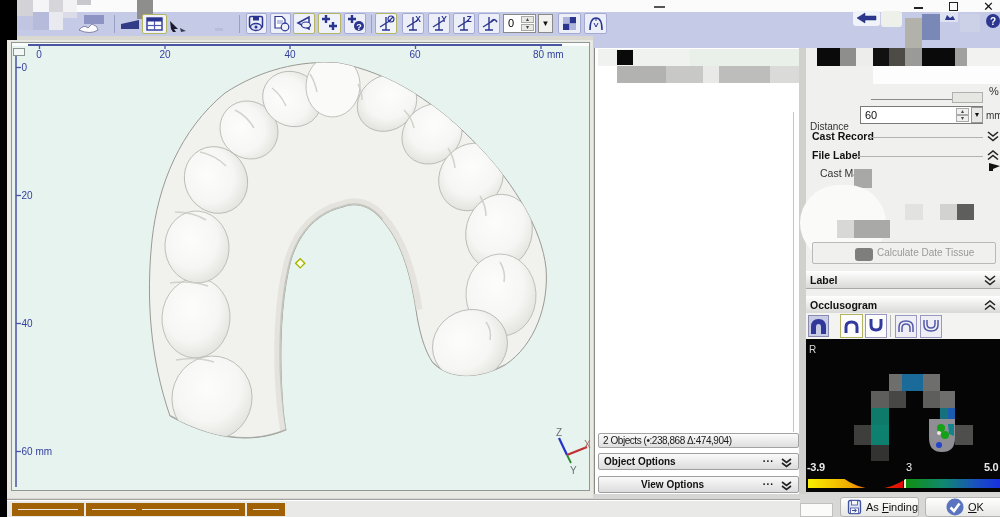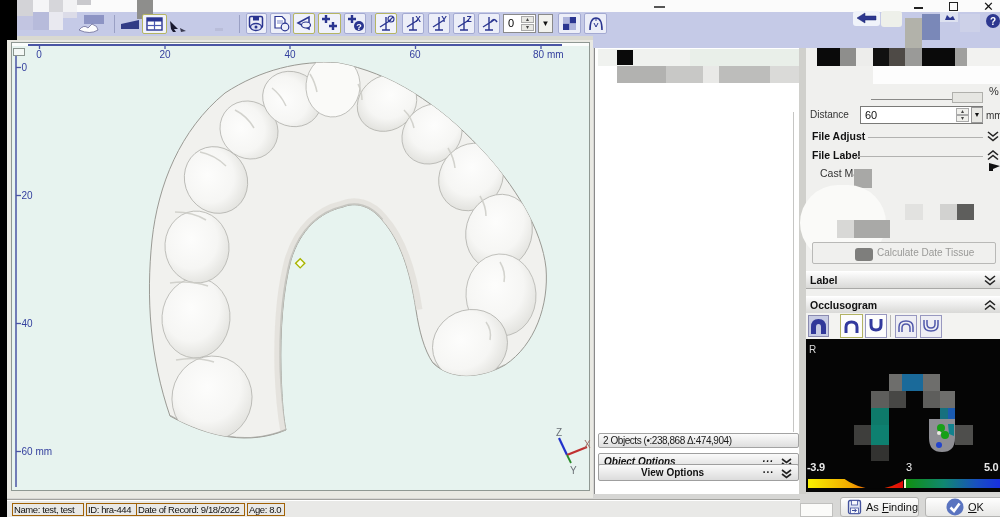--- a/index.html
+++ b/index.html
@@ -22,21 +22,21 @@
   
   #midpanel{left:594px;top:48px;width:206px;height:446px;background:#ffffff;border-left:1px solid #8a8a8a;box-sizing:border-box;}
   .optbar{position:absolute;left:598px;width:201px;height:17px;background:linear-gradient(#fafafa,#dcdcdc);border:1px solid #9f9f9f;box-sizing:border-box;border-radius:2px;font-size:10px;font-weight:bold;color:#111;line-height:15px;padding-left:5px;}
   
   #rsplit{left:799px;top:48px;width:7px;height:446px;background:#d0d0cc;}
   #rpanel{left:806px;top:48px;width:194px;height:442px;background:#f0f0ee;}
   
   #occl{left:806px;top:339px;width:194px;height:153px;background:#050505;}
   
   #statusbar{left:7px;top:500px;width:993px;height:17px;background:#e9e9e7;border-top:1px solid #fff;}
-  .sfield{position:absolute;top:503px;height:13px;border:1px solid #a16207;background:#e9e9e7;font-size:9.5px;letter-spacing:-0.4px;color:#111;line-height:12px;padding:0 1px;box-sizing:border-box;white-space:nowrap;overflow:hidden;}
+  .sfield{position:absolute;top:503px;height:13px;border:6px solid #a16207;background:#e9e9e7;font-size:9.5px;letter-spacing:-0.4px;color:#111;line-height:12px;padding:0 1px;box-sizing:border-box;white-space:nowrap;overflow:hidden;}
   .hdr{position:absolute;left:806px;width:194px;height:18px;background:linear-gradient(#fdfdfd,#d9d9d7);border-top:1px solid #ffffff;border-bottom:1px solid #a9a9a7;font-size:10.5px;font-weight:bold;color:#111;line-height:17px;padding-left:4px;box-sizing:border-box;}
 </style>
 </head>
 <body>
 <div class="abs" id="lblack"></div>
 <div class="abs" id="titlebar"></div>
 <div class="abs" id="toolbar"></div>
 <div class="abs" id="toolbar2"></div>
 <div class="abs" id="tbgray"></div>
 
@@ -277,50 +277,50 @@
 <div class="abs" style="left:598px;top:49px;width:201px;height:17px;background:#f0f2ef;"></div>
 <div class="abs" style="left:690px;top:49px;width:109px;height:17px;background:#e9efe9;"></div>
 <div class="abs" style="left:617px;top:50px;width:16px;height:15px;background:#0a0a0a;"></div>
 <div class="abs" style="left:617px;top:66px;width:49px;height:17px;background:#b2b2b0;"></div>
 <div class="abs" style="left:666px;top:66px;width:37px;height:17px;background:#c8c8c6;"></div>
 <div class="abs" style="left:703px;top:66px;width:16px;height:17px;background:#e9e9e7;"></div>
 <div class="abs" style="left:719px;top:66px;width:51px;height:17px;background:#bdbdbb;"></div>
 <div class="abs" style="left:770px;top:66px;width:29px;height:17px;background:#dadad8;"></div>
 
 <div class="abs" style="left:598px;top:433px;width:201px;height:15px;background:linear-gradient(#fbfbfb,#dedede);border:1px solid #a3a3a3;box-sizing:border-box;border-radius:2px;font-size:10px;letter-spacing:-0.45px;color:#1a1a1a;line-height:13px;padding-left:4px;white-space:nowrap;overflow:hidden;">2 Objects (•:238,868 Δ:474,904)</div>
-<div class="optbar" style="top:453px;font-style:italic;">Object Options<span style="position:absolute;right:24px;top:-3px;font-weight:bold;letter-spacing:1px;">...</span><svg style="position:absolute;right:6px;top:3.5px;" width="11" height="10">
+<div class="optbar" style="top:453px;">Object Options<span style="position:absolute;right:24px;top:-3px;font-weight:bold;letter-spacing:1px;">...</span><svg style="position:absolute;right:6px;top:3.5px;" width="11" height="10">
       <path d="M1,1 L5.5,4.5 L10,1 M1,5 L5.5,8.5 L10,5" fill="none" stroke="#222" stroke-width="1.6"></path>
     </svg></div>
-<div class="optbar" style="top:464px;padding-left:42px;">View Options<span style="position:absolute;right:24px;top:-3px;font-weight:bold;letter-spacing:1px;">...</span><svg style="position:absolute;right:6px;top:3.5px;" width="11" height="10">
+<div class="optbar" style="top:476px;padding-left:42px;">View Options<span style="position:absolute;right:24px;top:-3px;font-weight:bold;letter-spacing:1px;">...</span><svg style="position:absolute;right:6px;top:3.5px;" width="11" height="10">
       <path d="M1,1 L5.5,4.5 L10,1 M1,5 L5.5,8.5 L10,5" fill="none" stroke="#222" stroke-width="1.6"></path>
     </svg></div>
 
 <div class="abs" style="left:817px;top:48px;width:23px;height:18px;background:#0a0a0a;"></div>
 <div class="abs" style="left:840px;top:48px;width:16px;height:18px;background:#8e8e8c;"></div>
 <div class="abs" style="left:856px;top:48px;width:17px;height:18px;background:#ededeb;"></div>
 <div class="abs" style="left:873px;top:48px;width:16px;height:18px;background:#111;"></div>
 <div class="abs" style="left:889px;top:48px;width:16px;height:18px;background:#4e4a46;"></div>
 <div class="abs" style="left:905px;top:48px;width:17px;height:18px;background:#9a9a98;"></div>
 <div class="abs" style="left:922px;top:48px;width:33px;height:18px;background:#0a0a0a;"></div>
 <div class="abs" style="left:955px;top:48px;width:12px;height:18px;background:#a0a09e;"></div>
 <div class="abs" style="left:967px;top:48px;width:33px;height:18px;background:#f2f2f0;"></div>
 <div class="abs" style="left:873px;top:66px;width:127px;height:18px;background:#fdfdfd;"></div>
 
 <div class="abs" style="left:871px;top:99px;width:87px;height:1px;background:#8a8a88;"></div>
 <div class="abs" style="left:952px;top:92px;width:31px;height:11px;background:#e6e6e2;border:1px solid #b0b0ac;box-sizing:border-box;"></div>
 <div class="abs" style="left:989px;top:85px;width:11px;height:12px;font-size:11px;color:#333;">%</div>
 
-<div class="abs" style="left:810px;top:109px;width:48px;height:13px;font-size:10px;color:#333;">Distance</div>
+<div class="abs" style="left:810px;top:121px;width:48px;height:13px;font-size:10px;color:#333;">Distance</div>
 <div class="abs" style="left:860px;top:106px;width:123px;height:18px;background:#fff;border:1px solid #7a7a78;box-sizing:border-box;font-size:11px;line-height:16px;padding-left:4px;color:#111;">60</div>
 <div class="abs" style="left:956px;top:108px;width:13px;height:7px;background:#f0f0ec;border:1px solid #aaa;box-sizing:border-box;font-size:6px;line-height:5px;text-align:center;color:#444;">▴</div>
 <div class="abs" style="left:956px;top:115px;width:13px;height:7px;background:#f0f0ec;border:1px solid #aaa;box-sizing:border-box;font-size:6px;line-height:5px;text-align:center;color:#444;">▾</div>
 <div class="abs" style="left:971px;top:107px;width:12px;height:16px;background:#e8e8e4;border:1px solid #999;box-sizing:border-box;font-size:7px;line-height:14px;text-align:center;color:#111;">▼</div>
 <div class="abs" style="left:986px;top:110px;width:14px;height:13px;font-size:10px;color:#333;overflow:hidden;">mm</div>
 
-<div class="abs" style="left:812px;top:130px;width:90px;height:14px;font-size:10.5px;font-weight:bold;color:#111;">File Adjust</div>
+<div class="abs" style="left:812px;top:130px;width:90px;height:14px;font-size:10.5px;font-weight:bold;color:#111;">Cast Record</div>
 <div class="abs" style="left:868px;top:137px;width:115px;height:1px;background:#b2b2b0;"></div>
 <svg class="abs" style="left:987px;top:131px;" width="12" height="11">
     <path d="M1,1 L6,5 L11,1 M1,5.5 L6,9.5 L11,5.5" fill="none" stroke="#222" stroke-width="1.6"></path>
   </svg>
 <div class="abs" style="left:812px;top:149px;width:70px;height:14px;font-size:10.5px;font-weight:bold;color:#111;">File Label</div>
 <div class="abs" style="left:855px;top:156px;width:128px;height:1px;background:#b2b2b0;"></div>
 <svg class="abs" style="left:987px;top:150px;" width="12" height="11">
     <path d="M1,5 L6,1 L11,5 M1,9.5 L6,5.5 L11,9.5" fill="none" stroke="#222" stroke-width="1.6"></path>
   </svg>
 <div class="abs" style="left:820px;top:167px;width:60px;height:13px;font-size:10.5px;color:#333;">Cast Ma</div>

